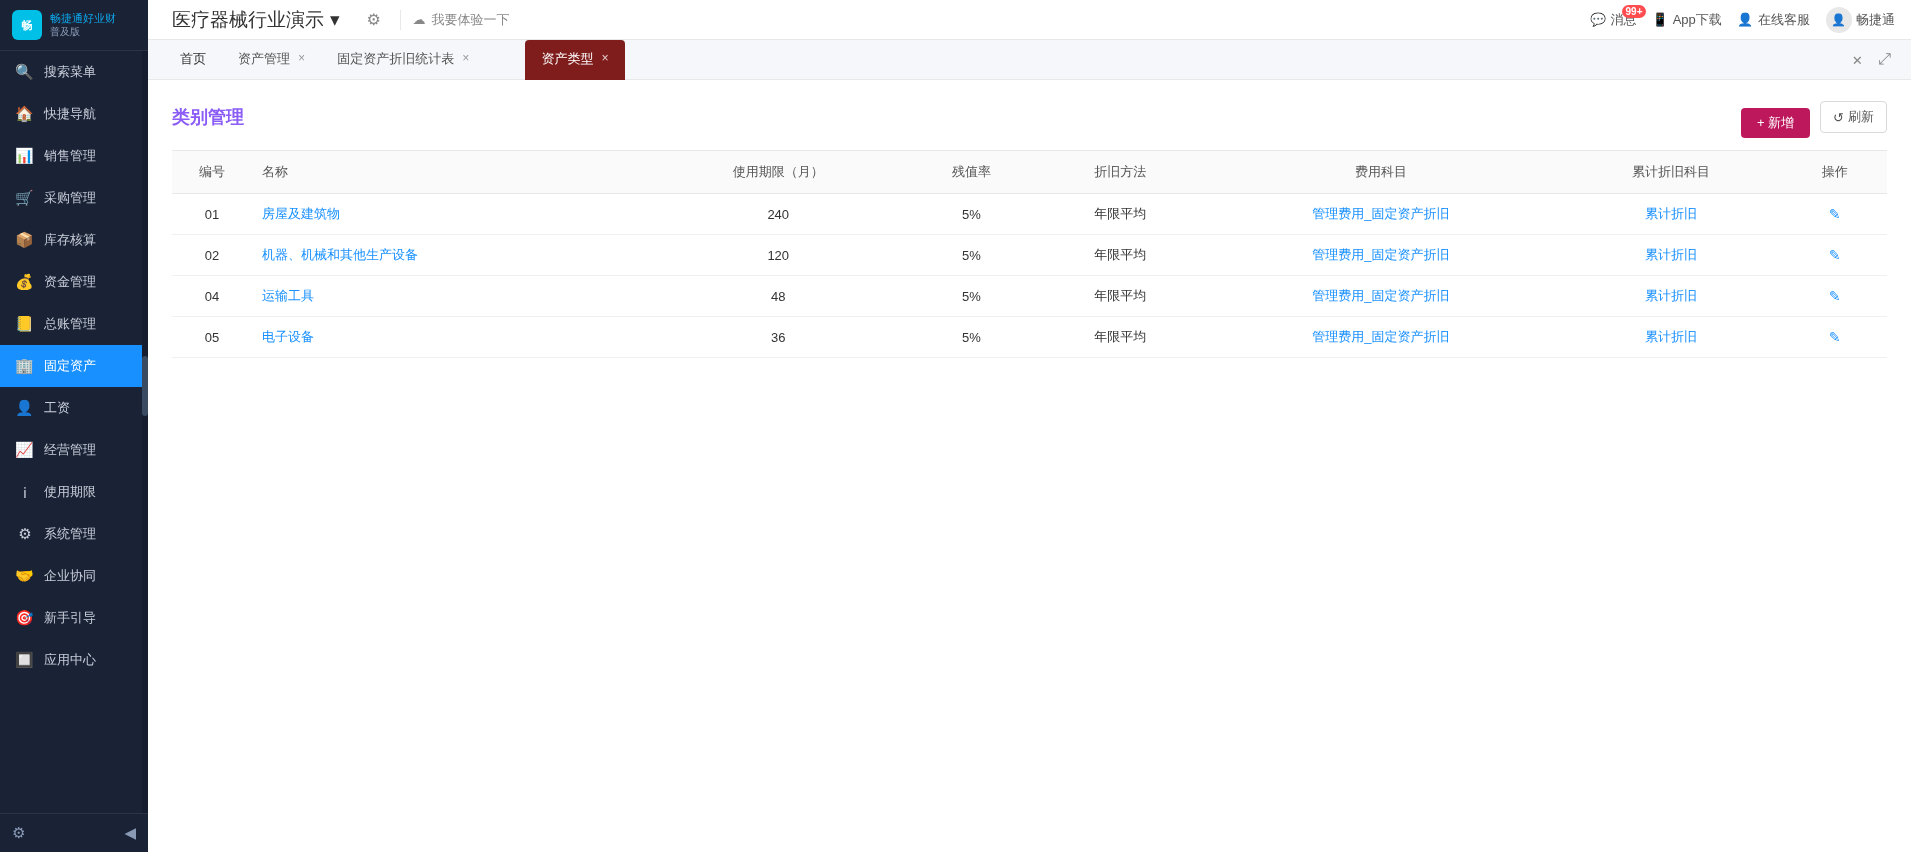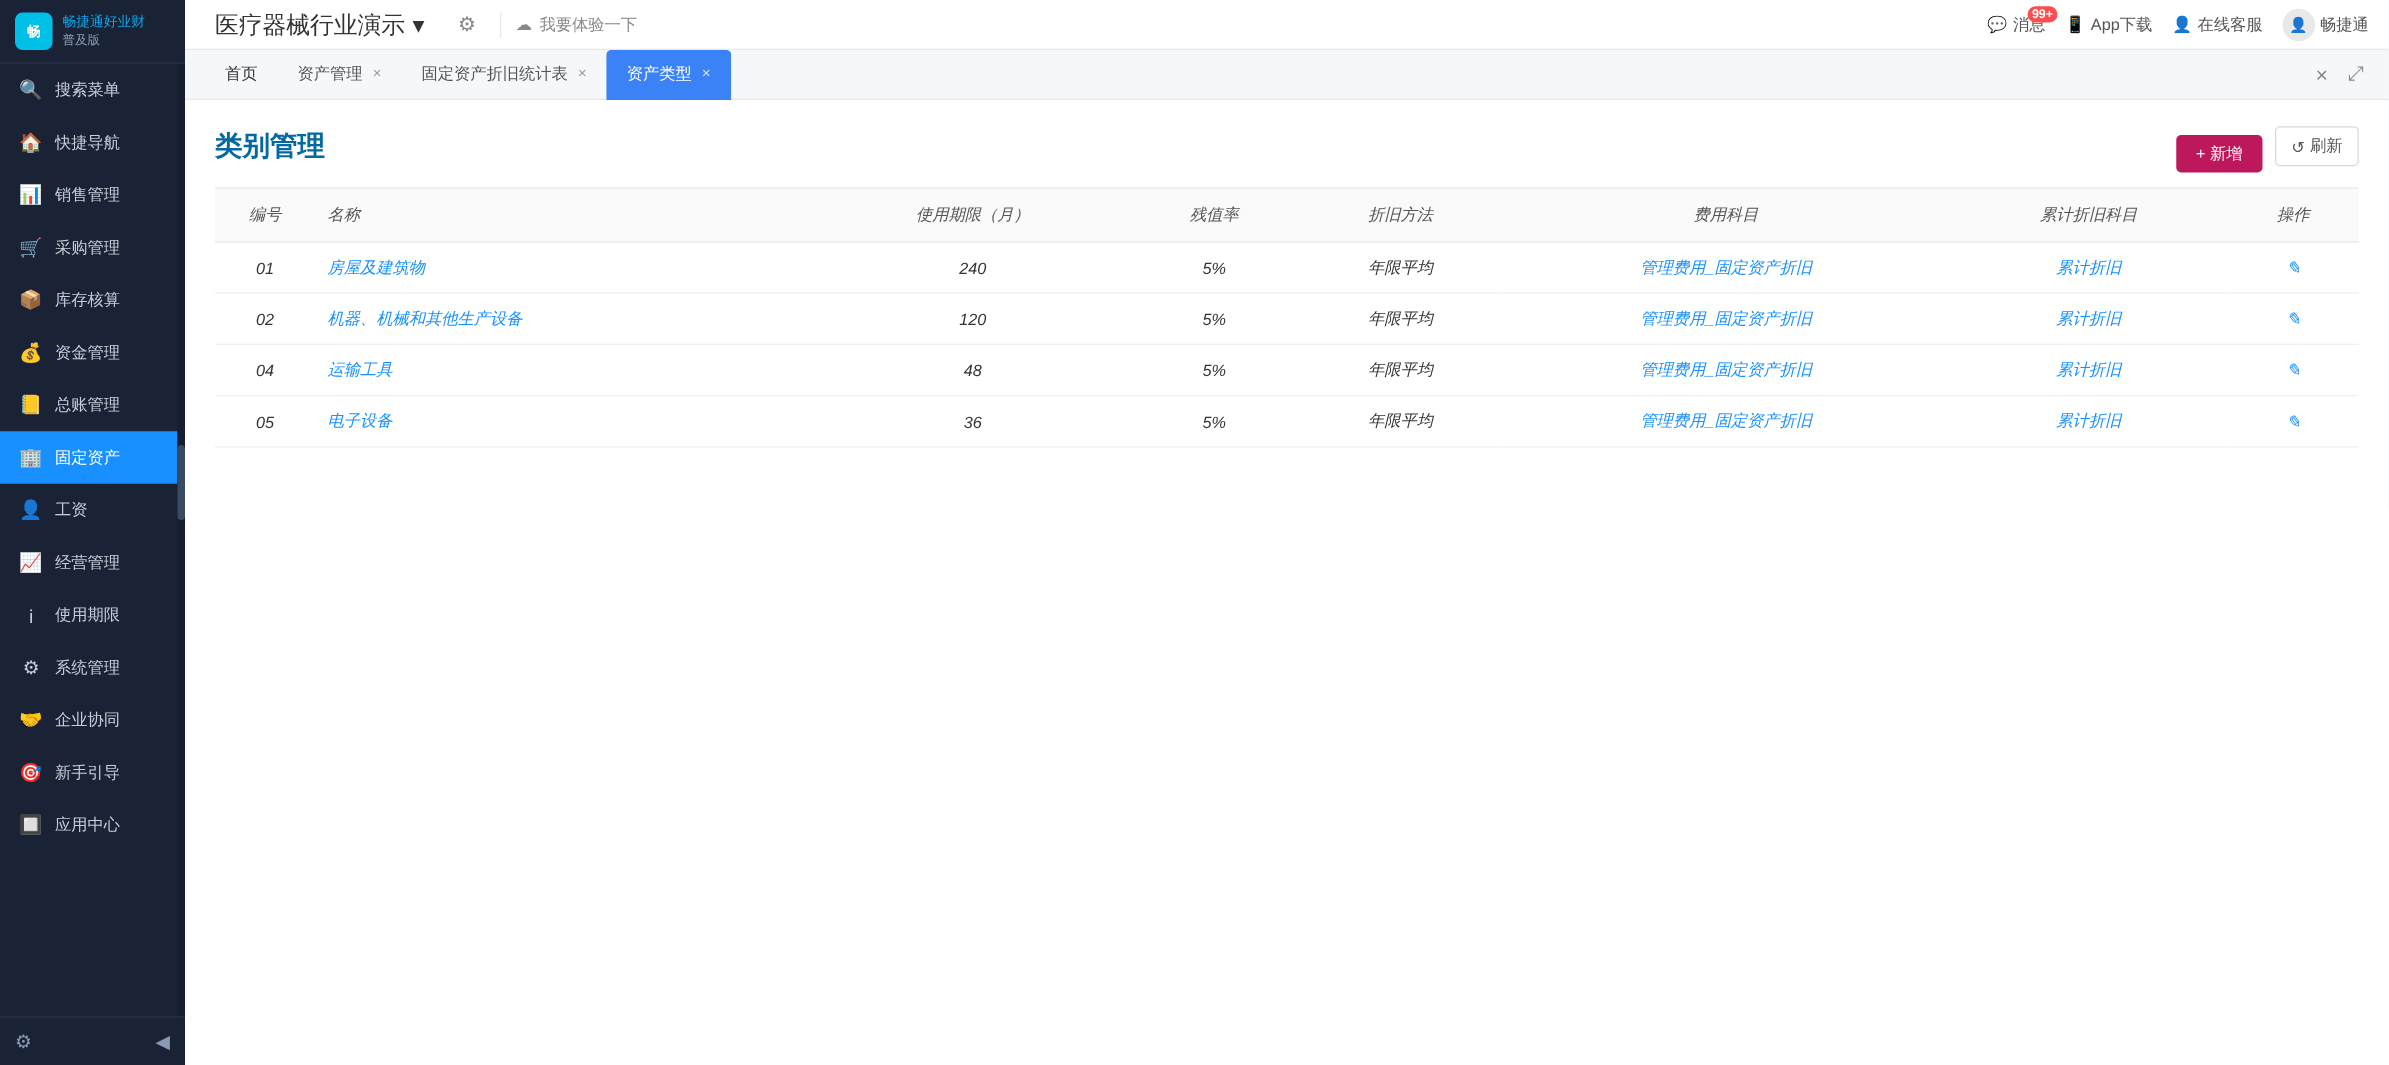--- a/index.html
+++ b/index.html
@@ -214,23 +214,24 @@
       padding: 0 16px;
       cursor: pointer;
       font-size: 13px;
       color: #555;
       border-bottom: 2px solid transparent;
       gap: 6px;
       white-space: nowrap;
     }
     .tab-item.home { color: #333; }
     .tab-item.active {
-      background: #3b82f6;
+      background: #7f1d1d;
       color: #fff;
       border-radius: 4px 4px 0 0;
+      margin-left: 40px;
     }
     .tab-close {
       font-size: 12px;
       color: #999;
       cursor: pointer;
       margin-left: 2px;
     }
     .tab-item.active .tab-close { color: rgba(255,255,255,0.8); }
     .tabs-right {
       margin-left: auto;
@@ -254,23 +255,23 @@
     }
 
     
     .page-header {
       display: flex;
       align-items: center;
       justify-content: space-between;
       padding: 16px 24px 12px;
     }
     .page-title {
-      font-size: 22px;
+      font-size: 18px;
       font-weight: 600;
-      color: #0369a1;
+      color: #8b5cf6;
     }
     .page-actions {
       display: flex;
       align-items: center;
       gap: 10px;
     }
     .btn-new {
       background: #be185d;
       color: #fff;
       border: none;
@@ -292,21 +293,20 @@
       cursor: pointer;
       font-size: 13px;
       display: flex;
       align-items: center;
       gap: 4px;
     }
 
     
     .table-wrap {
       padding: 0 24px;
-      font-style: italic;
     }
     table {
       width: 100%;
       border-collapse: collapse;
       font-size: 13px;
     }
     thead tr {
       background: #fafafa;
       border-top: 1px solid #e8e8e8;
       border-bottom: 1px solid #e8e8e8;

